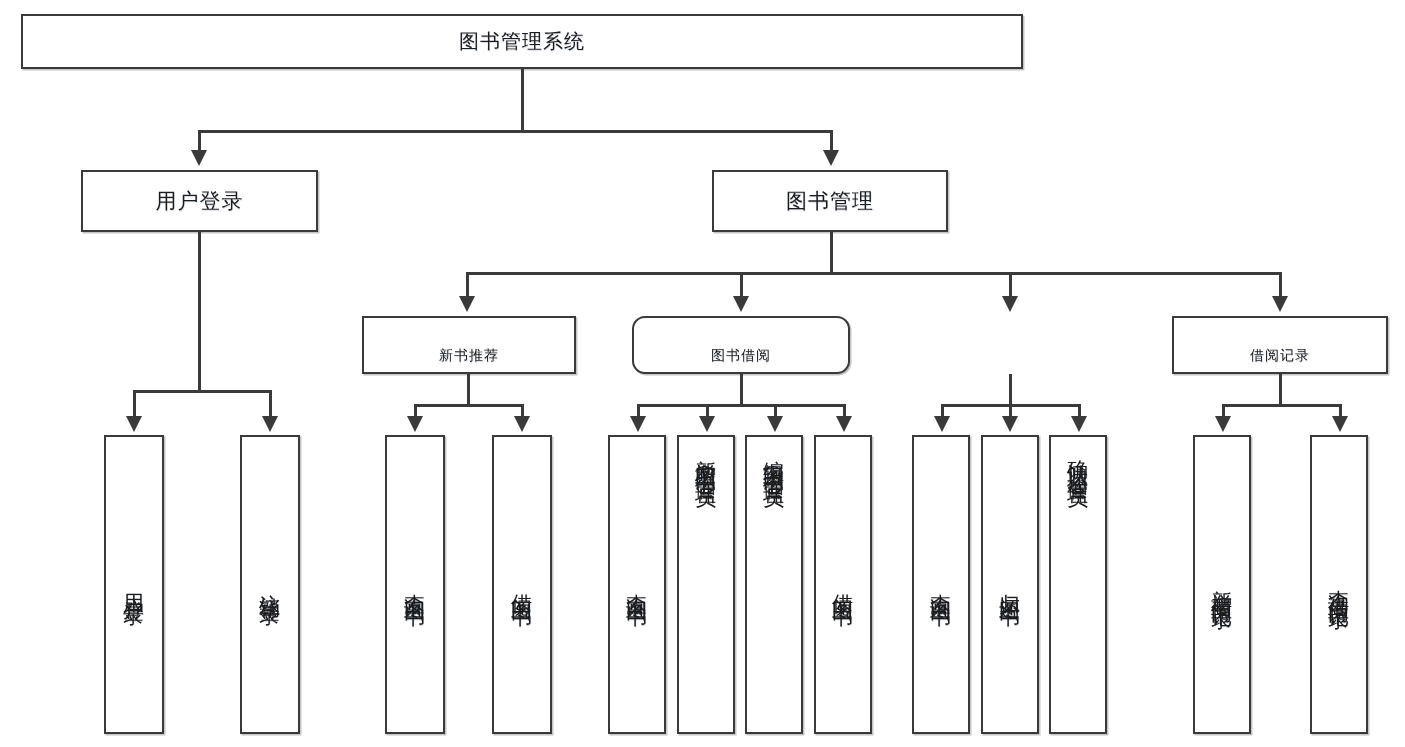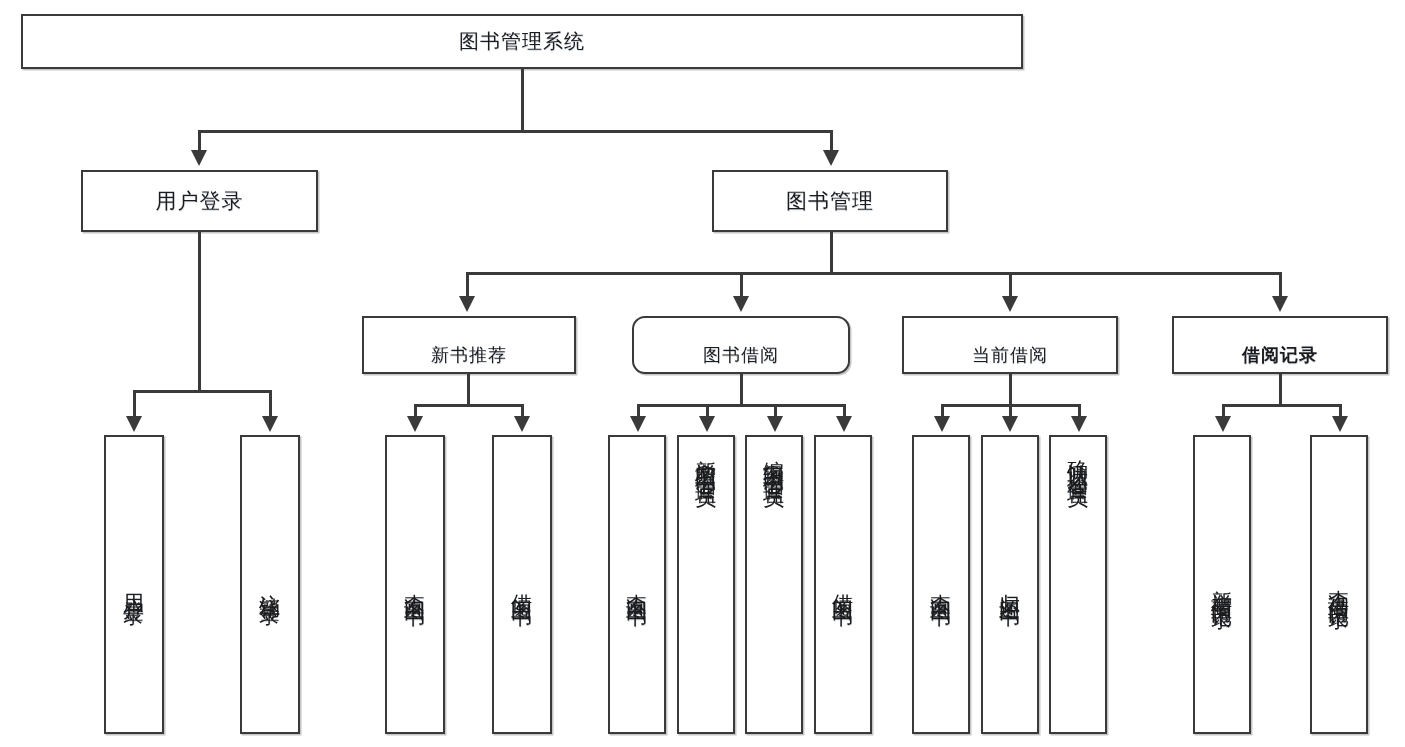--- a/index.html
+++ b/index.html
@@ -33,21 +33,21 @@
   .node .label {
     font-size: 21px;
     line-height: 1.15;
     color: #1c1c1c;
     letter-spacing: 1px;
     white-space: nowrap;
     text-shadow: 0.6px 0.6px 0 rgba(120,150,190,0.30);
   }
   .node.root .label { font-size: 20px; }
   .node.lvl2 .label { font-size: 21px; }
-  .node.lvl3 .label { font-size: 18px; margin-top: 20px; }
+  .node.lvl3 .label { font-size: 14px; margin-top: 20px; }
 
   
   .node.leaf {
     align-items: flex-start;
     padding-top: 0;
   }
   .node.leaf .label {
     writing-mode: vertical-rl;
     text-orientation: upright;
     white-space: nowrap;
@@ -131,24 +131,21 @@
   <div class="arrow" style="left:1002px; top:296px;"></div>
   <div class="vline" style="left:1279px; top:272px; height:26px;"></div>
   <div class="arrow" style="left:1272px; top:296px;"></div>
 
   <div class="node lvl3" style="left:362px; top:316px; width:214px; height:58px;">
     <span class="label">新书推荐</span>
   </div>
   <div class="node lvl3" style="left:632px; top:316px; width:218px; height:58px;border-radius:13px;">
     <span class="label">图书借阅</span>
   </div>
-  <div class="node lvl3" style="left:902px; top:316px; width:216px; height:58px;">
-    <span class="label">当前借阅</span>
-  </div>
-  <div class="node lvl3" style="left:1172px; top:316px; width:216px; height:58px;font-weight:bold;">
+  <div class="node lvl3" style="left:1172px; top:316px; width:216px; height:58px;">
     <span class="label">借阅记录</span>
   </div>
 
   <div class="vline" style="left:467px; top:374px; height:32px;"></div>
   <div class="hline" style="left:414px; top:404px; width:109px;"></div>
   <div class="vline" style="left:414px; top:404px; height:14px;"></div>
   <div class="arrow" style="left:407px; top:416px;"></div>
   <div class="vline" style="left:521px; top:404px; height:14px;"></div>
   <div class="arrow" style="left:514px; top:416px;"></div>
 

